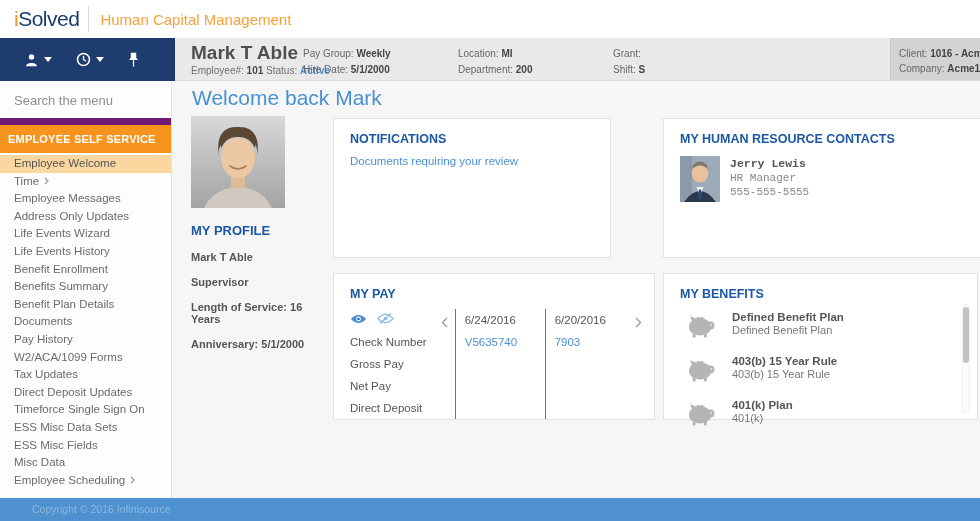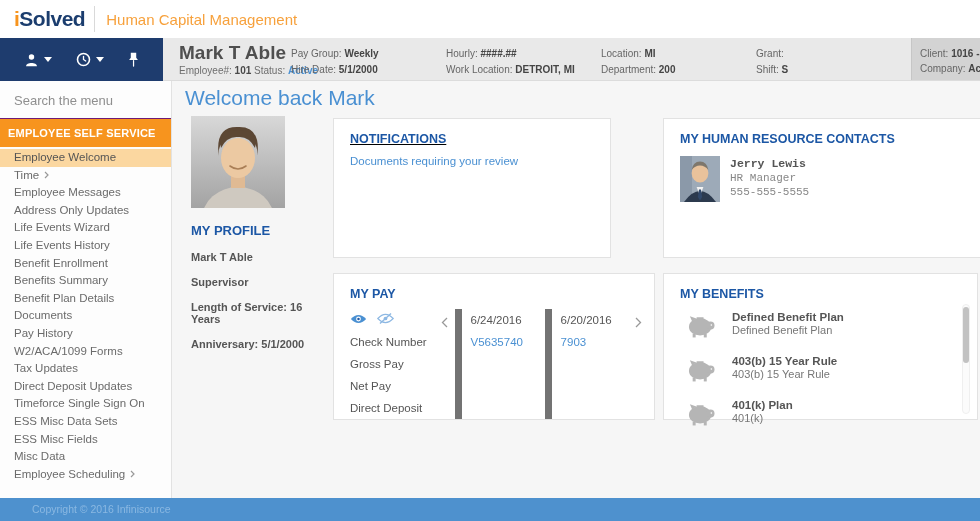--- a/index.html
+++ b/index.html
@@ -1,21 +1,21 @@
 <!DOCTYPE html>
 <html><head>
 <meta charset="utf-8">
 <style>
   * { margin:0; padding:0; box-sizing:border-box; }
   html,body { width:980px; height:521px; overflow:hidden; background:#fff;
     font-family:"Liberation Sans", sans-serif; }
 
   
   .topbar { height:38px; background:#fff; display:flex; align-items:center; padding-left:14px; }
-  .logo { font-size:21px; font-weight:bold; color:#1b3d6e; letter-spacing:-0.5px; }
+  .logo { font-size:21px; font-weight:normal; color:#1b3d6e; letter-spacing:-0.5px; }
   .logo .logo-i { color:#f7941e; font-style:normal; }
   .logo-divider { width:1px; height:26px; background:#d9d9d9; margin:0 11px 0 9px; }
   .tagline { font-size:15px; color:#f7a13c; }
 
   
   .midbar { height:43px; display:flex; }
   .toolbar { width:175px; background:#1e3c6e; display:flex; align-items:center; padding-left:24px; }
   .tool-group { display:flex; align-items:center; margin-right:24px; cursor:pointer; }
   .tool-group svg { display:block; }
   .caret { margin-left:5px; }
@@ -28,65 +28,65 @@
   .emp-cols { flex:1; display:flex; padding-top:8px; }
   .emp-col { width:155px; }
   .field { font-size:10px; color:#666; line-height:16px; white-space:nowrap; }
   .field b { color:#454545;margin-top:12px; }
   .client-box { width:90px; background:#d3d3d3; padding:8px 0 0 8px; border-left:1px solid #c6c6c6; }
   .client-box .field { line-height:15px; }
 
   
   .content { display:flex; height:417px; }
   .sidebar { width:172px; background:#fdfdfd; border-right:1px solid #e2e2e2; }
-  .search-wrap { padding:10px 14px 9px; border-bottom:1px solid #701a75; }
+  .search-wrap { padding:10px 14px 9px; border-bottom:7px solid #701a75; }
   .search-input { border:none; outline:none; background:transparent; font-family:"Liberation Sans",sans-serif;
     font-size:13px; color:#8f8f8f; width:138px; }
   .search-input::placeholder { color:#8f8f8f; opacity:1; }
   .section-header { background:#f7941e; color:#fff; font-weight:bold; font-size:11px;
     padding:8px 8px; letter-spacing:0.2px; cursor:pointer; }
   .menu { list-style:none; padding-top:2px; }
   .menu li { font-size:11.5px; color:#6b6b6b; padding:0 14px; height:17.6px; line-height:17.6px;
     cursor:pointer; white-space:nowrap; display:flex; align-items:center; }
   .menu li.active { background:#fbd7a0; color:#555; }
   .menu li .chev { margin-left:5px; display:inline-flex; }
 
   .main { flex:1; background:#f6f6f6; position:relative; }
-  .welcome { position:absolute; left:13px; top:5px; font-size:21px; color:#4a90d2; font-weight:normal; }
+  .welcome { position:absolute; left:20px; top:5px; font-size:21px; color:#4a90d2; font-weight:normal; }
 
   
   .profile { position:absolute; left:19px; top:35px; width:140px; }
   .photo { width:94px; height:92px; display:block; }
   .profile-title { margin-top:15px; font-size:13px; font-weight:bold; color:#1c57a5; }
   .profile-line { margin-top:13px; font-size:11px; font-weight:bold; color:#555; }
 
   
   .card { position:absolute; background:#fff; border:1px solid #e2e2e2; }
   .card-title { font-size:12.5px; font-weight:bold; color:#1c57a5; padding:13px 16px 0; }
-  #card-notifications { left:161px; top:37px; width:278px; height:140px;text-decoration:underline; }
+  #card-notifications { left:161px; top:37px; width:278px; height:140px; }
   #card-hr          { left:491px; top:37px; width:369px; height:140px; }
   #card-pay         { left:161px; top:192px; width:322px; height:147px; }
   #card-benefits    { left:491px; top:192px; width:315px; height:147px; }
 
   .notif-link { display:inline-block; margin:9px 16px 0; font-size:11.5px; color:#4a90d2; cursor:pointer; text-decoration:none; }
 
   .contact { display:flex; padding:10px 16px 0;font-family:Liberation Mono, monospace; }
   .contact-photo { width:40px; height:46px; display:block; }
   .contact-info { margin-left:10px; padding-top:1px; }
   .contact-name { font-size:11.5px; font-weight:bold; color:#555; line-height:14px; }
   .contact-role, .contact-phone { font-size:11px; color:#888; line-height:14px; }
 
   
   .pay-grid { display:flex; margin:8px 6px 0 16px; }
   .pay-labels { width:96px; }
   .pay-row { height:22px; line-height:22px; font-size:11.5px; color:#555; white-space:nowrap; }
   .icon-row { display:flex; align-items:center; gap:10px; height:22px; }
   .icon-row svg { cursor:pointer; }
   .pay-nav { width:14px; padding-top:5px; cursor:pointer; }
-  .pay-col { width:94px; border-left:7px solid #737373; padding-left:9px; min-height:110px; }
+  .pay-col { width:94px; border-left:1px solid #737373; padding-left:9px; min-height:110px; }
   .pay-date { font-size:11.5px; color:#555; height:22px; line-height:22px; }
   .pay-link { font-size:11.5px; color:#4a90d2; height:22px; line-height:22px; cursor:pointer; }
 
   
   .benefit-list { list-style:none; margin:10px 0 0 0; padding:0 30px 0 22px; }
   .benefit-item { display:flex; margin-bottom:13px; cursor:pointer; }
   .benefit-icon { width:32px; margin-right:14px; padding-top:2px; }
   .benefit-name { font-size:11.5px; font-weight:bold; color:#555; line-height:13px; }
   .benefit-desc { font-size:11px; color:#777; line-height:13px; }
   .scrollbar { position:absolute; right:7px; top:30px; width:8px; height:110px; background:#fbfbfb;
@@ -150,24 +150,20 @@
         <span>Employee#:</span>
         <b>101</b>
         <span>Status:</span>
         <span class="status-val">Active</span>
       </div>
     </div>
     <div class="emp-cols">
       <div class="emp-col">
         <div class="field"><span>Pay Group:</span> <b>Weekly</b></div>
         <div class="field"><span>Hire Date:</span> <b>5/1/2000</b></div>
-      </div>
-      <div class="emp-col">
-        <div class="field"><span>Hourly:</span> <b>####.##</b></div>
-        <div class="field"><span>Work Location:</span> <b>DETROIT, MI</b></div>
       </div>
       <div class="emp-col">
         <div class="field"><span>Location:</span> <b>MI</b></div>
         <div class="field"><span>Department:</span> <b>200</b></div>
       </div>
       <div class="emp-col">
         <div class="field"><span>Grant:</span> <b></b></div>
         <div class="field"><span>Shift:</span> <b>S</b></div>
       </div>
     </div>

